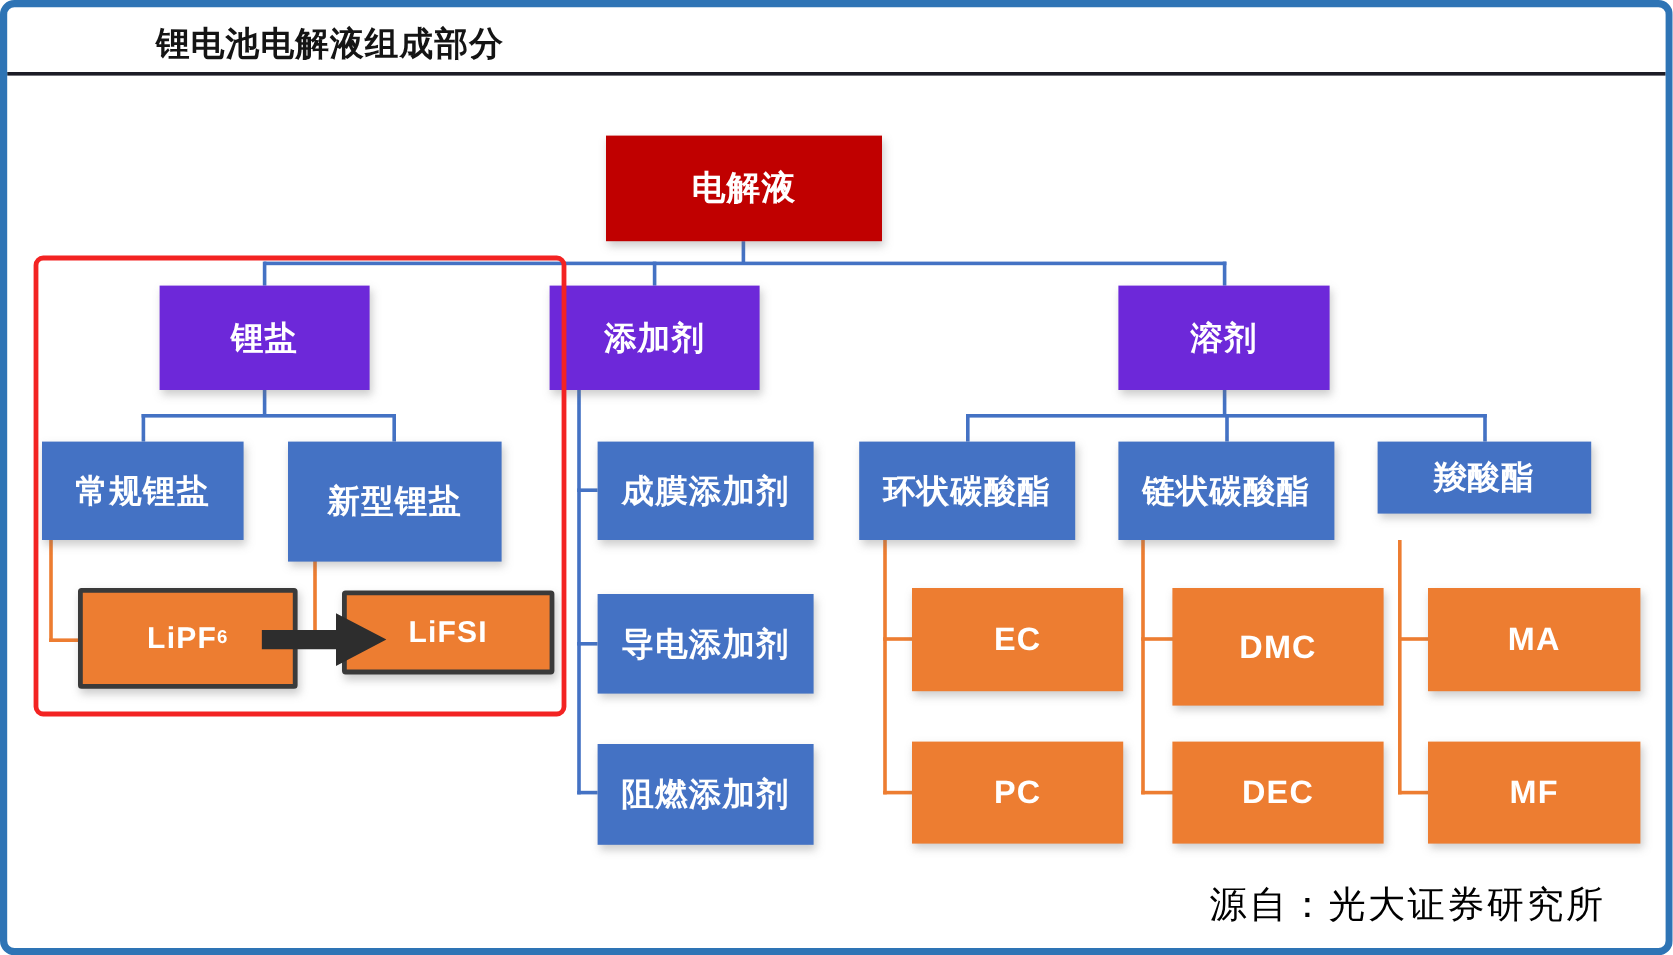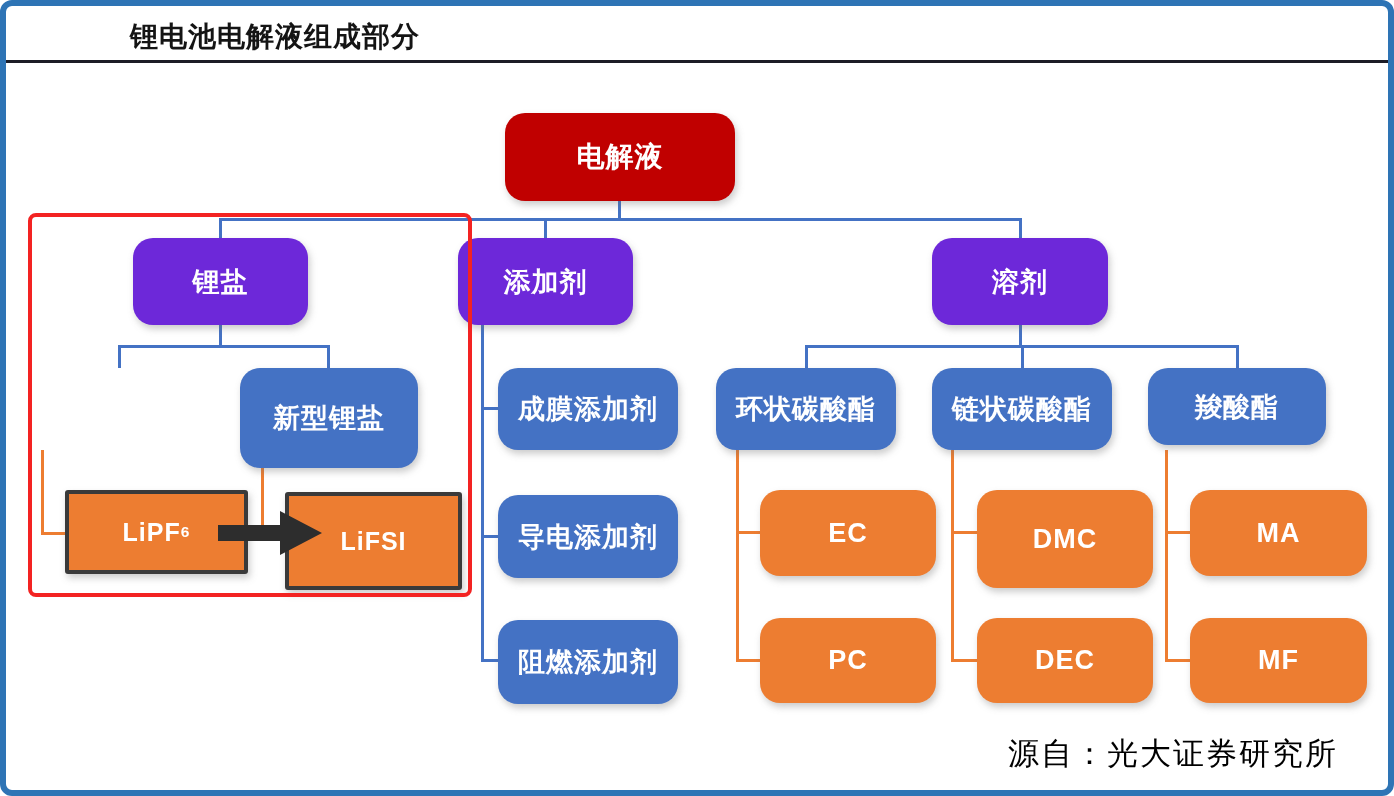--- a/index.html
+++ b/index.html
@@ -8,21 +8,21 @@
 
   #canvas { position:relative; width:1394px; height:796px; background:#ffffff; overflow:hidden; }
 
   .frame { position:absolute; inset:0; border:6px solid #2E74B5; border-radius:12px; pointer-events:none; z-index:60; }
 
   .title { position:absolute; left:130px; top:18px; font-size:28px; font-weight:bold; color:#141414; letter-spacing:1px; z-index:20; }
   .rule  { position:absolute; left:6px; top:60px; width:1382px; height:3px; background:#1c1c26; z-index:20; }
 
   .box { position:absolute; display:flex; align-items:center; justify-content:center;
          color:#ffffff; font-weight:bold; font-size:27px; letter-spacing:1px;
-         box-shadow:2px 4px 7px rgba(110,110,110,0.35); z-index:10;border-radius:20px; }
+         box-shadow:2px 4px 7px rgba(110,110,110,0.35); z-index:10; }
   .red-box    { background:#C00000; font-size:28px; }
   .green-box  { background:#6d28d9; }
   .blue-box   { background:#4472C4; }
   .orange-box { background:#ED7D31; }
   .dark-border { border:4px solid #3a3a3a; border-radius:3px; font-size:25px; }
   sub { font-size:0.62em; }
 
   .line { position:absolute; background:#4472C4; z-index:1; }
   .line.orange { background:#ED7D31; }
 
@@ -81,41 +81,42 @@
   <div class="line orange" style="left:1165px;top:450px;width:3px;height:212px"></div>
   <div class="line orange" style="left:1165px;top:531px;width:27px;height:3px"></div>
   <div class="line orange" style="left:1165px;top:659px;width:27px;height:3px"></div>
 
   <div class="box red-box" style="left:505px;top:113px;width:230px;height:88px">电解液</div>
 
   <div class="box green-box" style="left:133px;top:238px;width:175px;height:87px">锂盐</div>
   <div class="box green-box" style="left:458px;top:238px;width:175px;height:87px">添加剂</div>
   <div class="box green-box" style="left:932px;top:238px;width:176px;height:87px">溶剂</div>
 
+  <div class="box blue-box" style="left:35px;top:368px;width:168px;height:82px">常规锂盐</div>
   <div class="box blue-box" style="left:240px;top:368px;width:178px;height:100px">新型锂盐</div>
 
   <div class="box orange-box dark-border" style="left:65px;top:490px;width:183px;height:84px">
     <span>LiPF</span>
       <sub>6</sub>
   </div>
-  <div class="box orange-box dark-border" style="left:285px;top:492px;width:177px;height:98px">LiFSI</div>
+  <div class="box orange-box dark-border" style="left:285px;top:492px;width:177px;height:70px">LiFSI</div>
 
   <svg class="arrow" viewBox="0 0 104 48">
     <polygon points="0,16 62,16 62,2 104,24 62,46 62,32 0,32" fill="#2d2d2d"></polygon>
   </svg>
 
   <div class="highlight"></div>
 
   <div class="box blue-box" style="left:498px;top:368px;width:180px;height:82px">成膜添加剂</div>
   <div class="box blue-box" style="left:498px;top:495px;width:180px;height:83px">导电添加剂</div>
   <div class="box blue-box" style="left:498px;top:620px;width:180px;height:84px">阻燃添加剂</div>
 
   <div class="box blue-box" style="left:716px;top:368px;width:180px;height:82px">环状碳酸酯</div>
   <div class="box blue-box" style="left:932px;top:368px;width:180px;height:82px">链状碳酸酯</div>
-  <div class="box blue-box" style="left:1148px;top:368px;width:178px;height:77px">羧酸酯</div>
+  <div class="box blue-box" style="left:1148px;top:368px;width:178px;height:60px">羧酸酯</div>
 
   <div class="box orange-box" style="left:760px;top:490px;width:176px;height:86px">EC</div>
   <div class="box orange-box" style="left:760px;top:618px;width:176px;height:85px">PC</div>
   <div class="box orange-box" style="left:977px;top:490px;width:176px;height:98px">DMC</div>
   <div class="box orange-box" style="left:977px;top:618px;width:176px;height:85px">DEC</div>
   <div class="box orange-box" style="left:1190px;top:618px;width:177px;height:85px">MF</div>
   <div class="box orange-box" style="left:1190px;top:490px;width:177px;height:86px">MA</div>
 
   <div class="source">源自：光大证券研究所</div>
 

